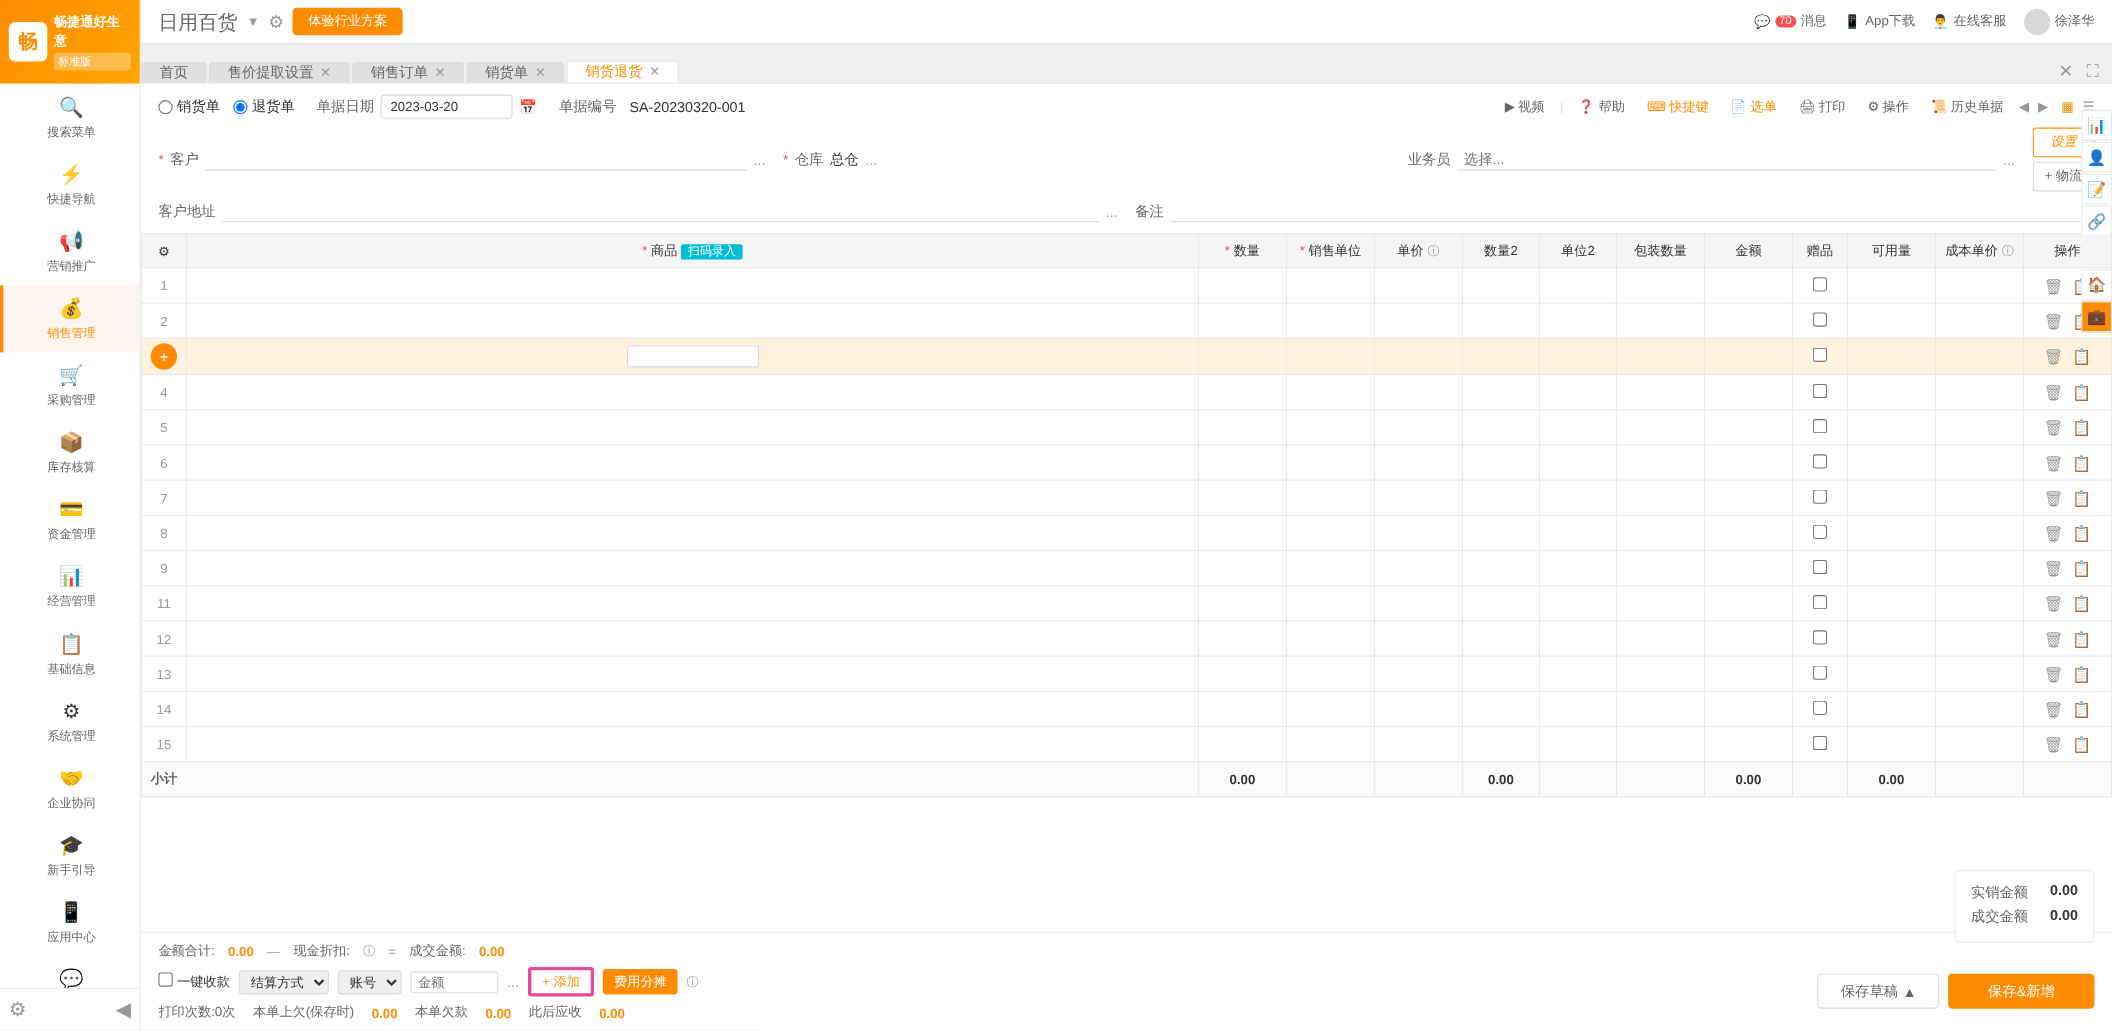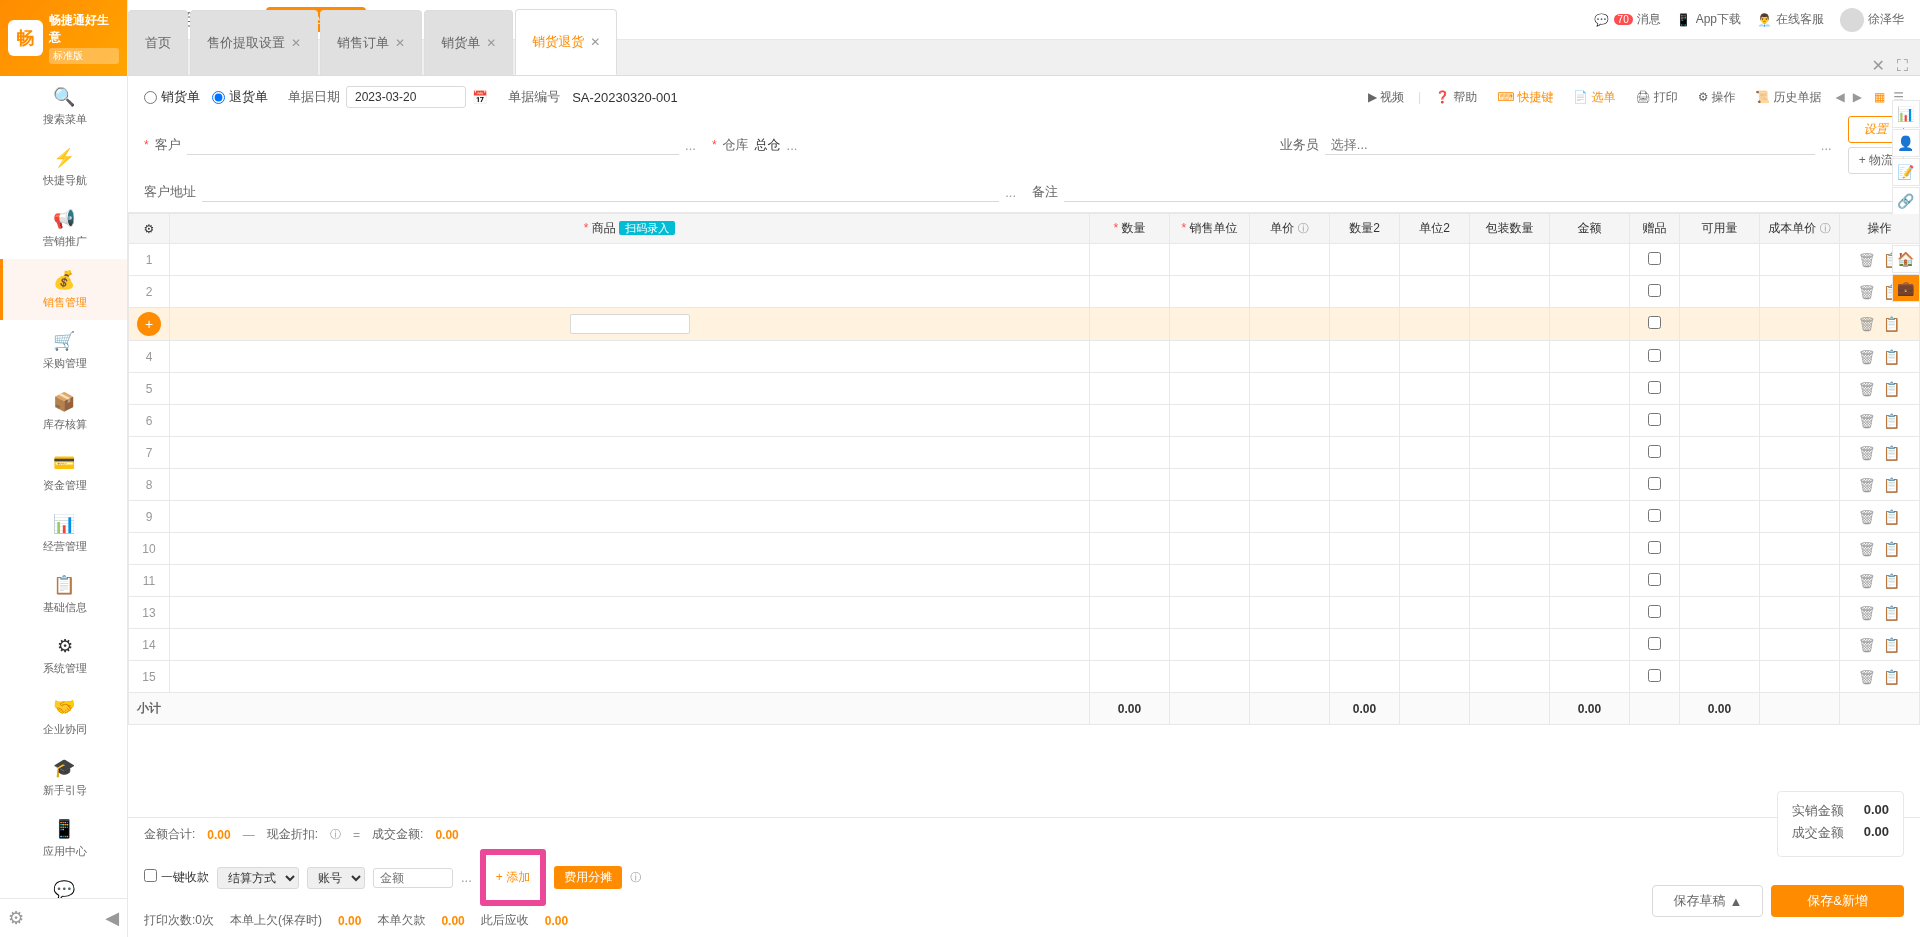--- a/index.html
+++ b/index.html
@@ -33,21 +33,21 @@
     .breadcrumb { color: #666; font-size: 18px; }
     .header-right { display: flex; align-items: center; gap: 16px; }
     .header-btn { display: flex; align-items: center; gap: 4px; font-size: 12px; color: #666; cursor: pointer; }
     .notification-badge { background: #ff4d4f; color: #fff; border-radius: 10px; padding: 0 4px; font-size: 10px; min-width: 16px; text-align: center; }
     .experience-btn { background: #ff8c00; color: #fff; padding: 4px 14px; border-radius: 4px; font-size: 12px; cursor: pointer; border: none; }
     .gear-icon { color: #999; font-size: 16px; cursor: pointer; }
     .user-avatar { width: 24px; height: 24px; background: #d9d9d9; border-radius: 50%; }
     
     
     .tabs-bar { height: 36px; background: #f0f0f0; display: flex; align-items: flex-end; padding-left: 0; border-bottom: 1px solid #ddd; }
-    .tab { padding: 23px 16px; font-size: 13px; cursor: pointer; background: #e0e0e0; border: 1px solid #ddd; border-bottom: none; margin-right: 2px; border-radius: 4px 4px 0 0; color: #666; display: flex; align-items: center; gap: 6px; }
+    .tab { padding: 0 16px; font-size: 13px; cursor: pointer; background: #e0e0e0; border: 1px solid #ddd; border-bottom: none; margin-right: 2px; border-radius: 4px 4px 0 0; color: #666; display: flex; align-items: center; gap: 6px; }
     .tab.active { background: #fff; color: #ff8c00; border-bottom: 1px solid #fff; }
     .tab-close { font-size: 12px; color: #999; }
     
     
     .content { flex: 1; background: #fff; overflow: auto; display: flex; flex-direction: column; }
     
     .radio-group { display: flex; gap: 12px; align-items: center; }
     .radio-label { display: flex; align-items: center; gap: 4px; cursor: pointer; font-size: 13px; }
     .radio-label input { cursor: pointer; }
     
@@ -85,21 +85,21 @@
     .form-footer { border-top: 1px solid #e8e8e8; padding: 8px 16px; }
     .footer-row { display: flex; align-items: center; gap: 12px; }
     .total-label { color: #666; }
     .total-value { color: #ff8c00; font-weight: bold; }
     .minus-icon { color: #999; }
     .equals-icon { color: #999; }
     
     .payment-row { display: flex; align-items: center; gap: 8px; margin-top: 6px; }
     .checkbox-label { display: flex; align-items: flex-start; gap: 4px; font-size: 12px; }
     .select-input { border: 1px solid #d9d9d9; border-radius: 3px; padding: 2px 6px; font-size: 12px; color: #333; }
-    .add-btn { background: #fff; border: 6px solid #ec4899; color: #ff8c00; border-radius: 3px; padding: 14px 10px; font-size: 12px; cursor: pointer; display: flex; align-items: center; gap: 2px; }
+    .add-btn { background: #fff; border: 3px solid #ec4899; color: #ff8c00; border-radius: 3px; padding: 2px 10px; font-size: 12px; cursor: pointer; display: flex; align-items: center; gap: 2px; }
     .fees-btn { background: #ff8c00; color: #fff; border: none; border-radius: 3px; padding: 3px 10px; font-size: 12px; cursor: pointer; }
     
     .footer-stats { display: flex; align-items: center; gap: 16px; margin-top: 6px; font-size: 12px; color: #666; }
     
     
     .right-summary { position: fixed; right: 16px; bottom: 80px; background: #fff; border: 1px solid #e8e8e8; border-radius: 4px; padding: 10px 14px; font-size: 13px; }
     .summary-row { display: flex; justify-content: space-between; gap: 20px; margin-bottom: 4px; }
     .summary-label { color: #666; }
     .summary-value { color: #333; font-weight: bold; }
     
@@ -590,41 +590,41 @@
                 <td></td>
                 <td></td>
                 <td>
                   <div class="action-cell">
                     <span class="table-icon-btn">🗑</span>
                     <span class="table-icon-btn">📋</span>
                   </div>
                 </td>
               </tr>
             <tr>
-                <td class="row-num">10</td>
-                <td></td>
-                <td></td>
-                <td></td>
-                <td></td>
-                <td></td>
-                <td></td>
-                <td></td>
-                <td></td>
-                <td class="checkbox-cell"><input type="checkbox" style=""></td>
-                <td></td>
-                <td></td>
-                <td>
-                  <div class="action-cell">
-                    <span class="table-icon-btn">🗑</span>
-                    <span class="table-icon-btn">📋</span>
-                  </div>
-                </td>
-              </tr>
-            <tr>
                 <td class="row-num">11</td>
+                <td></td>
+                <td></td>
+                <td></td>
+                <td></td>
+                <td></td>
+                <td></td>
+                <td></td>
+                <td></td>
+                <td class="checkbox-cell"><input type="checkbox" style=""></td>
+                <td></td>
+                <td></td>
+                <td>
+                  <div class="action-cell">
+                    <span class="table-icon-btn">🗑</span>
+                    <span class="table-icon-btn">📋</span>
+                  </div>
+                </td>
+              </tr>
+            <tr>
+                <td class="row-num">12</td>
                 <td></td>
                 <td></td>
                 <td></td>
                 <td></td>
                 <td></td>
                 <td></td>
                 <td></td>
                 <td></td>
                 <td class="checkbox-cell"><input type="checkbox" style=""></td>
                 <td></td>

